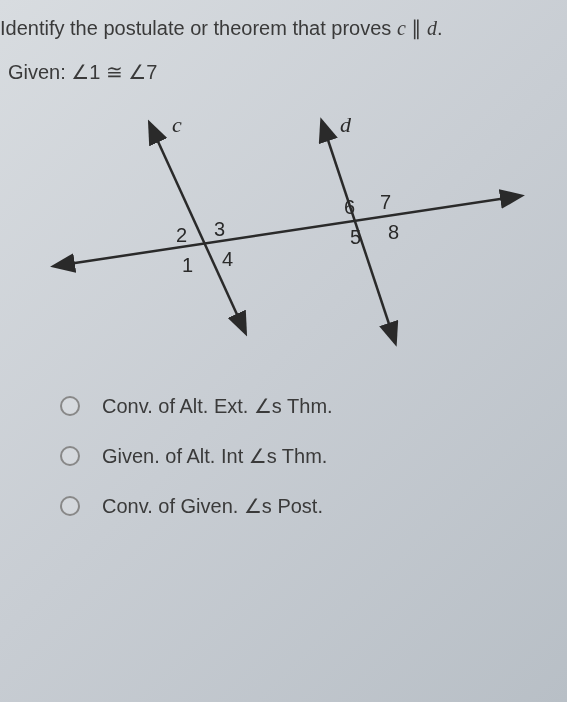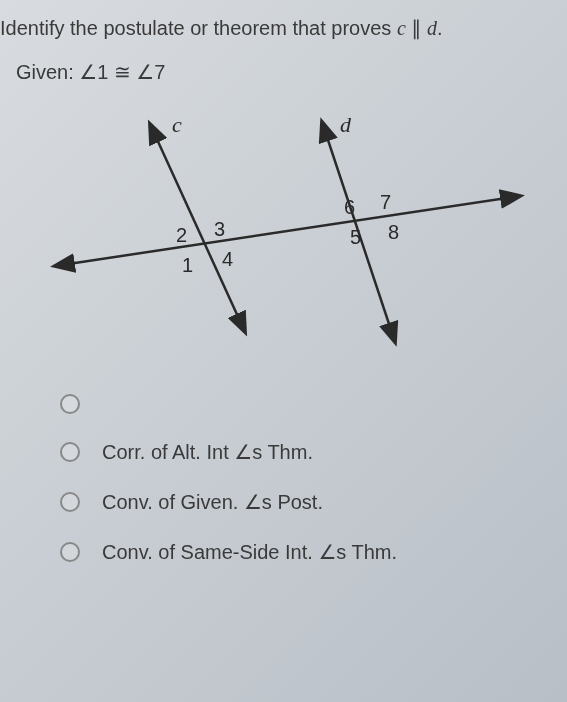--- a/index.html
+++ b/index.html
@@ -15,21 +15,21 @@
     .question {
       padding: 14px 8px 0 0;
       font-size: 20px;
       line-height: 1.4;
     }
     .question .math-var {
       font-style: italic;
       font-family: 'Times New Roman', serif;
     }
     .given {
-      padding: 18px 8px 0 16px;
+      padding: 18px 8px 0 8px;
       font-size: 20px;
     }
     .given .angle-expr {
       font-family: Arial, sans-serif;
     }
     .diagram {
       position: relative;
       width: 567px;
       height: 260px;
       margin-top: 20px;
@@ -111,26 +111,23 @@
     <text class="angle-num" x="344" y="110">6</text>
     <text class="angle-num" x="380" y="105">7</text>
     <text class="angle-num" x="350" y="140">5</text>
     <text class="angle-num" x="388" y="135">8</text>
   </svg>
 </div>
 
 <div class="options">
   <div class="option">
     <div class="radio"></div>
+    <div class="option-text">Conv. of Alt. Ext. ∠s Thm.</div>
   </div>
   <div class="option">
     <div class="radio"></div>
-    <div class="option-text">Corr. of Alt. Int ∠s Thm.</div>
+    <div class="option-text">Given. of Alt. Int ∠s Thm.</div>
   </div>
   <div class="option">
     <div class="radio"></div>
     <div class="option-text">Conv. of Given. ∠s Post.</div>
   </div>
-  <div class="option">
-    <div class="radio"></div>
-    <div class="option-text">Conv. of Same-Side Int. ∠s Thm.</div>
-  </div>
 </div>
 
 </body></html>

